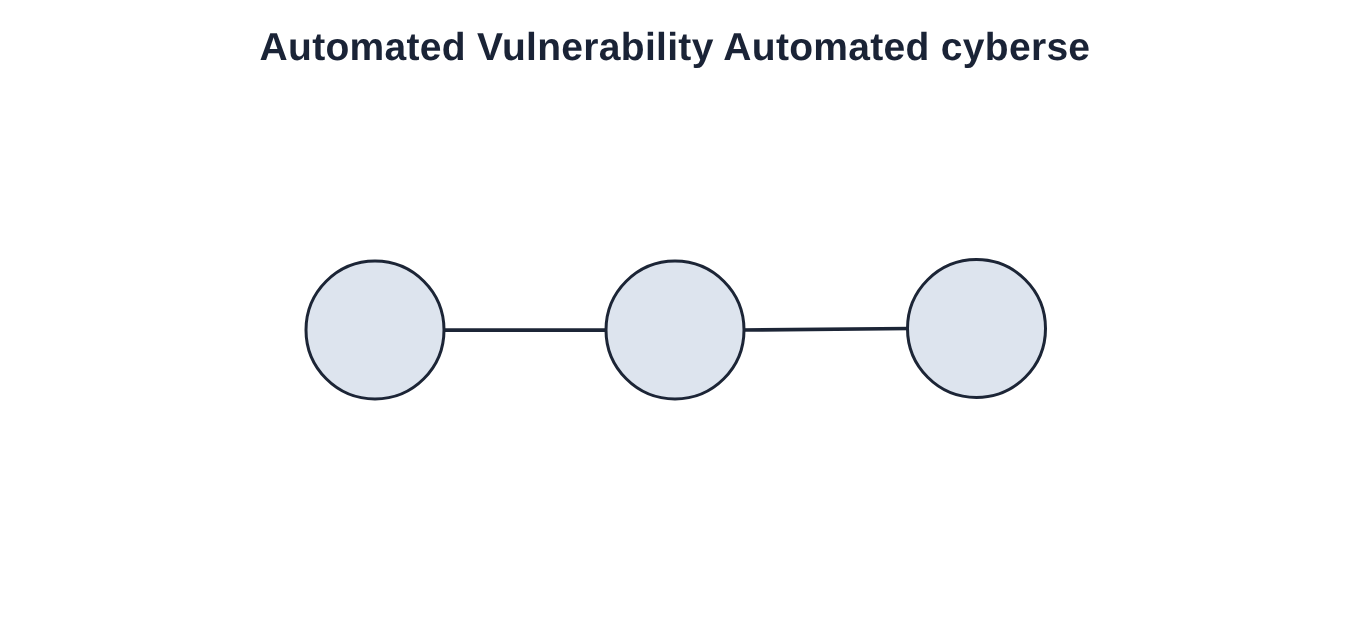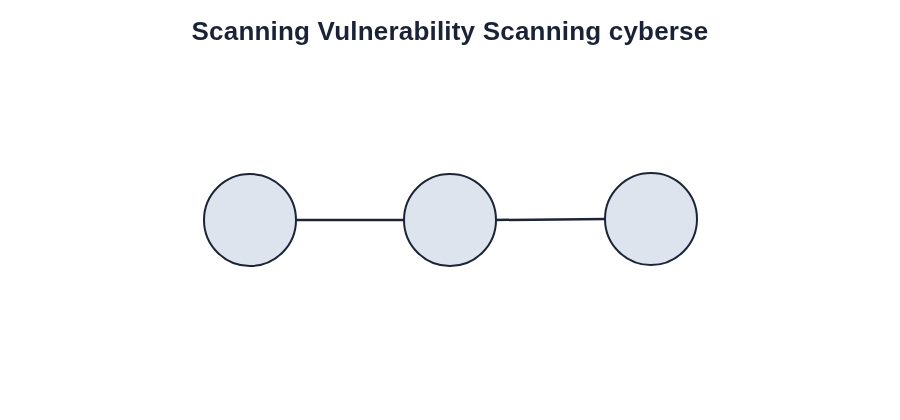--- a/index.html
+++ b/index.html
@@ -40,21 +40,21 @@
   .node {
     fill: var(--node-fill, #dde4ee);
     stroke: var(--node-stroke, #1c2536);
     stroke-width: 2;
   }
 </style>
 </head>
 <body>
 
 <div class="stage">
-  <h1 class="diagram-title">Scanning Vulnerability Scanning cyberse</h1>
+  <h1 class="diagram-title">Automated Vulnerability Automated cyberse</h1>
 
   <svg class="flow" width="900" height="420" viewBox="0 0 900 420">
 
     <line class="edge" x1="294" y1="220" x2="406" y2="220"></line>
     <line class="edge" x1="494" y1="220" x2="607" y2="219"></line>
 
     <circle class="node" cx="250" cy="220" r="46"></circle>
     <circle class="node" cx="450" cy="220" r="46"></circle>
     <circle class="node" cx="651" cy="219" r="46"></circle>
   </svg>

